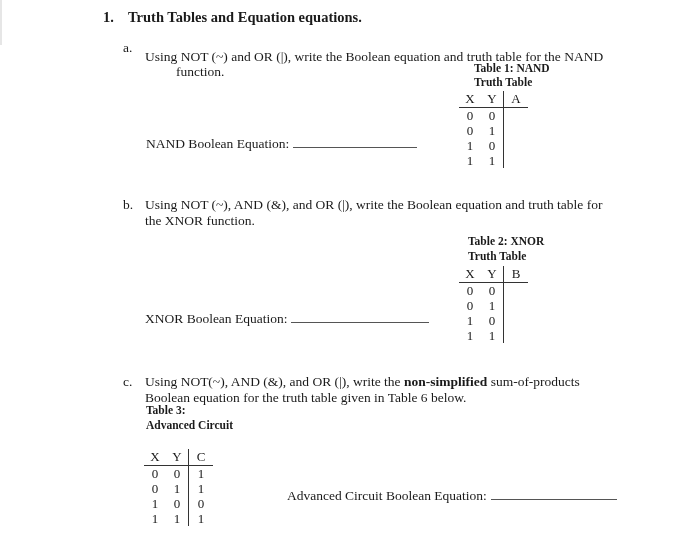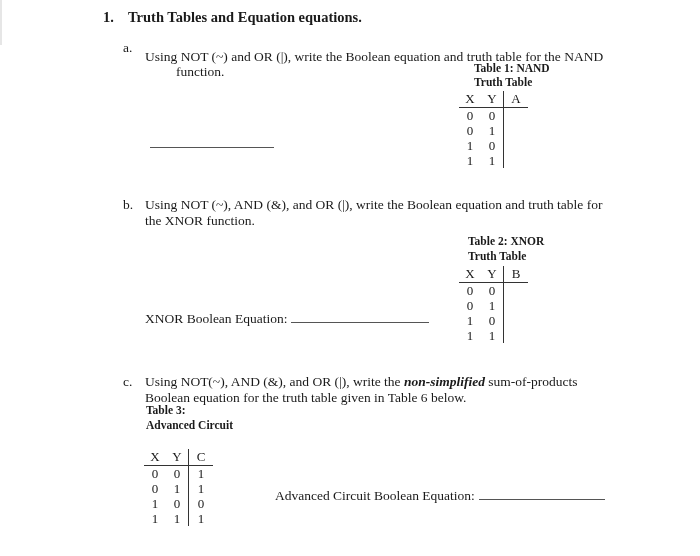--- a/index.html
+++ b/index.html
@@ -16,21 +16,21 @@
     .q .body { position: absolute; left: 22px; }
     .eq { font-size: 13.5px; }
     .eq .blank { display: inline-block; border-bottom: 1px solid #555; vertical-align: baseline; height: 12px; margin-left: 4px; }
     .tcap { font-size: 11.5px; font-weight: bold; line-height: 14px; }
     table.tt { border-collapse: collapse; font-size: 13px; position: absolute; }
     table.tt th { font-weight: normal; padding: 0; height: 16px; border-bottom: 1px solid #333; text-align: center; }
     table.tt td { padding: 0; height: 15px; text-align: center; line-height: 15px; }
     table.tt .cx { width: 22px; }
     table.tt .cy { width: 22px; }
     table.tt .cout { width: 24px; border-left: 1px solid #333; }
-    b.em { font-weight: bold; font-style: italic; }
+    b.em { font-weight: bold; }
   </style>
 </head>
 <body>
 
 <div class="edge"></div>
 
 <div class="abs title">
   <span class="num">1.</span><span>Truth Tables and Equation equations.</span>
 </div>
 
@@ -68,21 +68,21 @@
   </tr>
   <tr>
     <td>1</td>
     <td>1</td>
     <td class="cout"></td>
   </tr>
 </tbody>
   </table>
 
 <div class="abs eq" style="left:146px; top:135px;">
-  <span class="blank" style="width:124px;"></span>
+  <span>NAND Boolean Equation:</span><span class="blank" style="width:124px;"></span>
 </div>
 
 <div class="abs q" style="left:123px; top:197px; width:540px; height:34px;">
   <span class="letter">b.</span>
   <span class="body" style="top:16px;">the XNOR function.</span>
   <span class="body" style="top:0;">Using NOT (~), AND (&amp;), and OR (|), write the Boolean equation and truth table for</span>
 </div>
 
 <div class="abs tcap" style="left:468px; top:234px;">
   <div>Table 2: XNOR</div>
@@ -155,15 +155,15 @@
     <td class="cout">0</td>
   </tr>
   <tr>
     <td>1</td>
     <td>1</td>
     <td class="cout">1</td>
   </tr>
 </tbody>
   </table>
 
-<div class="abs eq" style="left:275px; top:487px;">
+<div class="abs eq" style="left:287px; top:487px;">
   <span>Advanced Circuit Boolean Equation:</span><span class="blank" style="width:126px;"></span>
 </div>
 
 </body></html>

